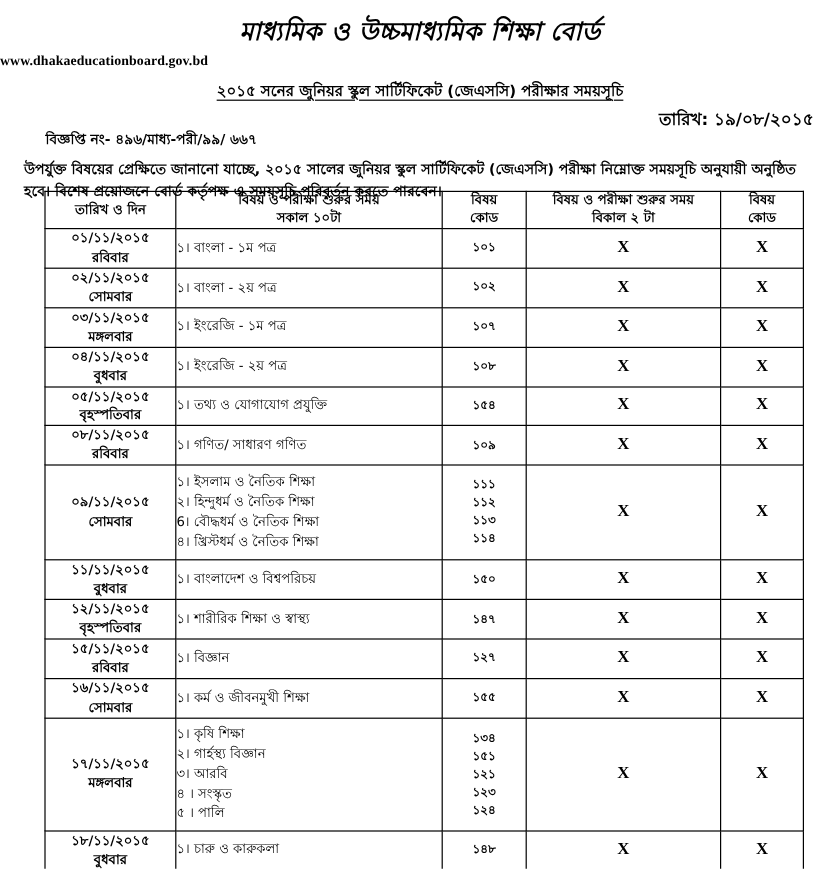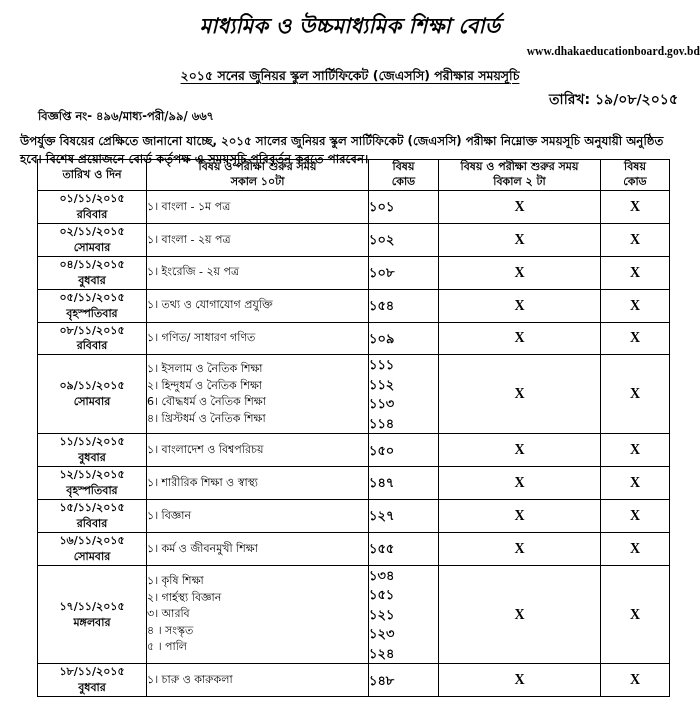--- a/index.html
+++ b/index.html
@@ -28,21 +28,21 @@
     font-family: "DejaVu Sans", "Liberation Sans", sans-serif;
     font-size: 21px;
     font-weight: 700;
     letter-spacing: 0.2px;
     line-height: 1.2;
     margin: 14px 0 0 0;
     white-space: nowrap;
     font-style: italic;
   }
   .board-url {
-    text-align: right;
+    text-align: left;
     font-family: "Liberation Serif", "DejaVu Serif", serif;
     font-size: 11.5px;
     font-weight: 700;
     margin: 6px 0 0 0;
     letter-spacing: 0.1px;
   }
   .doc-subtitle {
     text-align: center;
     font-family: "DejaVu Sans", "Liberation Sans", sans-serif;
     font-size: 12.5px;
@@ -134,22 +134,22 @@
   td.subj-cell {
     text-align: left;
     font-size: 11px;
     font-weight: 400;
     line-height: 1.5;
     padding: 4px 4px 4px 9px;
   }
   td.subj-cell .s-line { display: block; white-space: nowrap; }
 
   td.code-cell {
-    text-align: left;
-    font-size: 13px;
+    text-align: center;
+    font-size: 10px;
     font-weight: 700;
     line-height: 1.5;
     padding: 4px 2px;
   }
   td.code-cell .k-line { display: block; }
 
   td.x-cell {
     text-align: center;
     font-family: "Liberation Serif", "DejaVu Serif", serif;
     font-size: 14px;
@@ -233,20 +233,34 @@
               <span class="s-line">১। বাংলা - ২য় পত্র</span>
             </td>
             <td class="code-cell">
               <span class="k-line">১০২</span>
             </td>
             <td class="x-cell">X</td>
             <td class="x-cell">X</td>
           </tr>
           <tr class="r-single">
             <td class="date-cell">
+              <span class="d-date">০৩/১১/২০১৫</span>
+              <span class="d-day">মঙ্গলবার</span>
+            </td>
+            <td class="subj-cell">
+              <span class="s-line">১। ইংরেজি - ১ম পত্র</span>
+            </td>
+            <td class="code-cell">
+              <span class="k-line">১০৭</span>
+            </td>
+            <td class="x-cell">X</td>
+            <td class="x-cell">X</td>
+          </tr>
+          <tr class="r-single">
+            <td class="date-cell">
               <span class="d-date">০৪/১১/২০১৫</span>
               <span class="d-day">বুধবার</span>
             </td>
             <td class="subj-cell">
               <span class="s-line">১। ইংরেজি - ২য় পত্র</span>
             </td>
             <td class="code-cell">
               <span class="k-line">১০৮</span>
             </td>
             <td class="x-cell">X</td>

